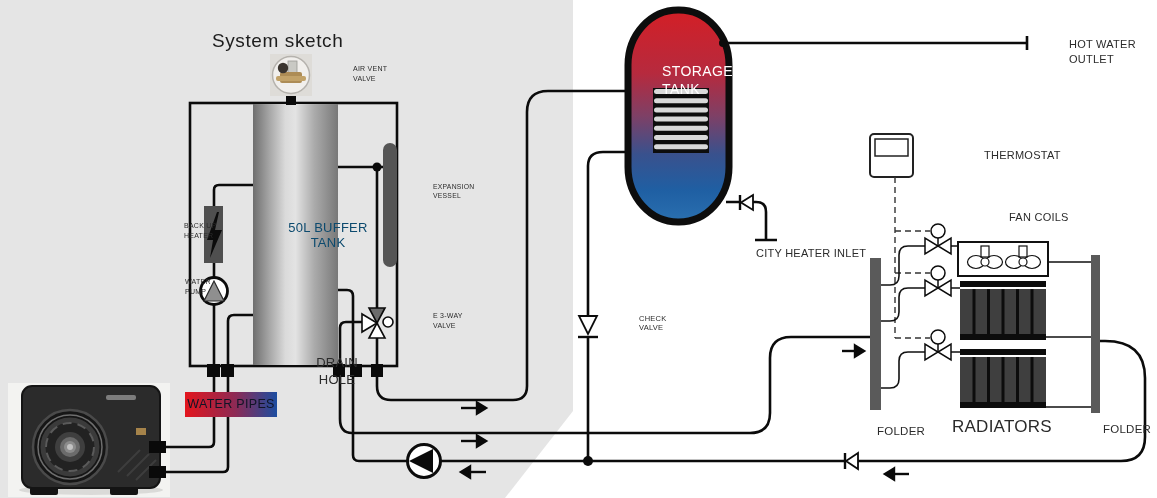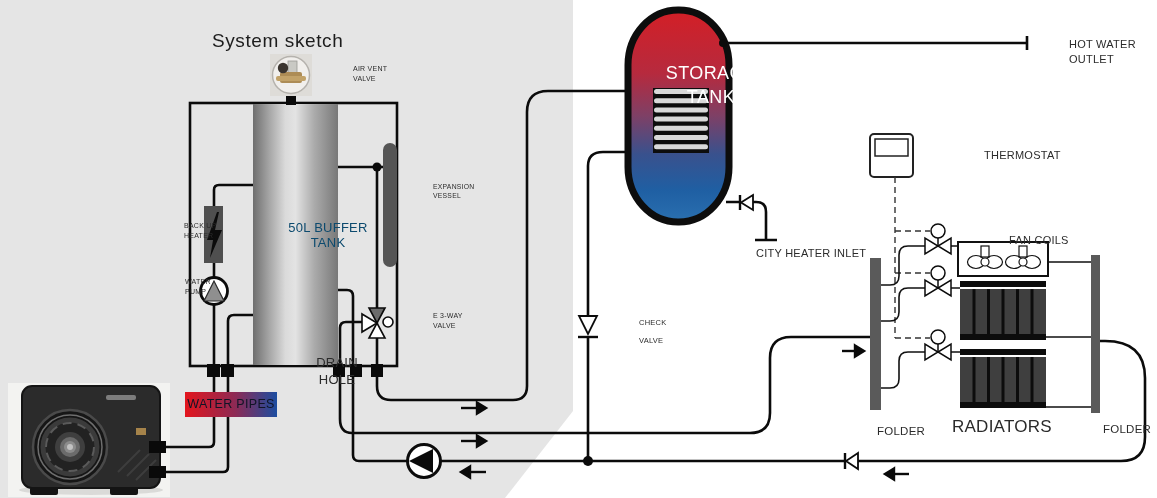--- a/index.html
+++ b/index.html
@@ -19,26 +19,26 @@
   .wpump{left:153px;top:277px;width:36px;}
   .buffer{left:251px;top:221px;width:90px;font-size:13px;line-height:14.5px;text-align:center;color:#0c4a6e;}
   .expv{left:401px;top:182px;width:52px;font-size:6.8px;line-height:9px;}
   .v3way{left:401px;top:311px;width:38px;}
   .drain{left:270px;top:354px;width:70px;font-size:13px;text-align:center;}
   .waterpipes{
     position:absolute;left:185px;top:392px;width:92px;height:25px;
     background:linear-gradient(90deg,#e3151d 0%,#8c2a55 55%,#1c4da0 100%);
     color:#101426;font-size:12.5px;text-align:center;line-height:25px;letter-spacing:.3px;
   }
-  .storagetxt{left:630px;top:62px;width:98px;text-align:center;color:#ffffff;font-size:18px;letter-spacing:.4px;}
+  .storagetxt{left:630px;top:62px;width:98px;color:#ffffff;font-size:14px;letter-spacing:.4px;}
   .hwo{left:1037px;top:37px;font-size:11px;}
   .cwi{left:724px;top:246px;font-size:11px;}
-  .chkv{left:607px;top:314px;width:42px;font-size:7.5px;line-height:18px;}
+  .chkv{left:607px;top:314px;width:42px;font-size:7.5px;line-height:9px;}
   .thermo{left:924px;top:148px;font-size:11px;margin-left:28px;}
-  .fancoils{left:977px;top:233px;font-size:11px;}
+  .fancoils{left:977px;top:210px;font-size:11px;}
   .rads{left:920px;top:416px;font-size:17px;}
   .fl{left:845px;top:424px;font-size:11.5px;}
   .fr{left:1071px;top:422px;font-size:11.5px;}
 </style>
 </head>
 <body>
 
 <div id="stage">
 
 <svg width="1157" height="498" viewBox="0 0 1157 498">

